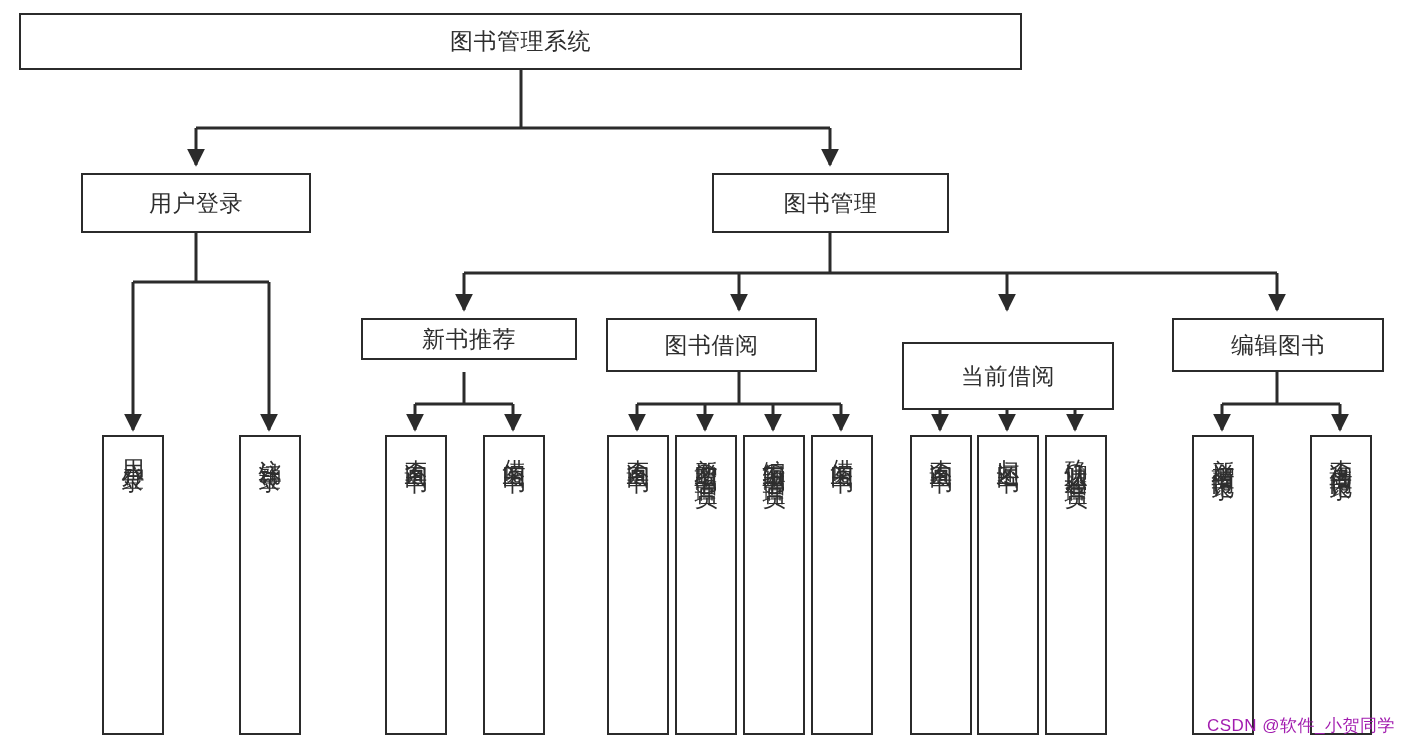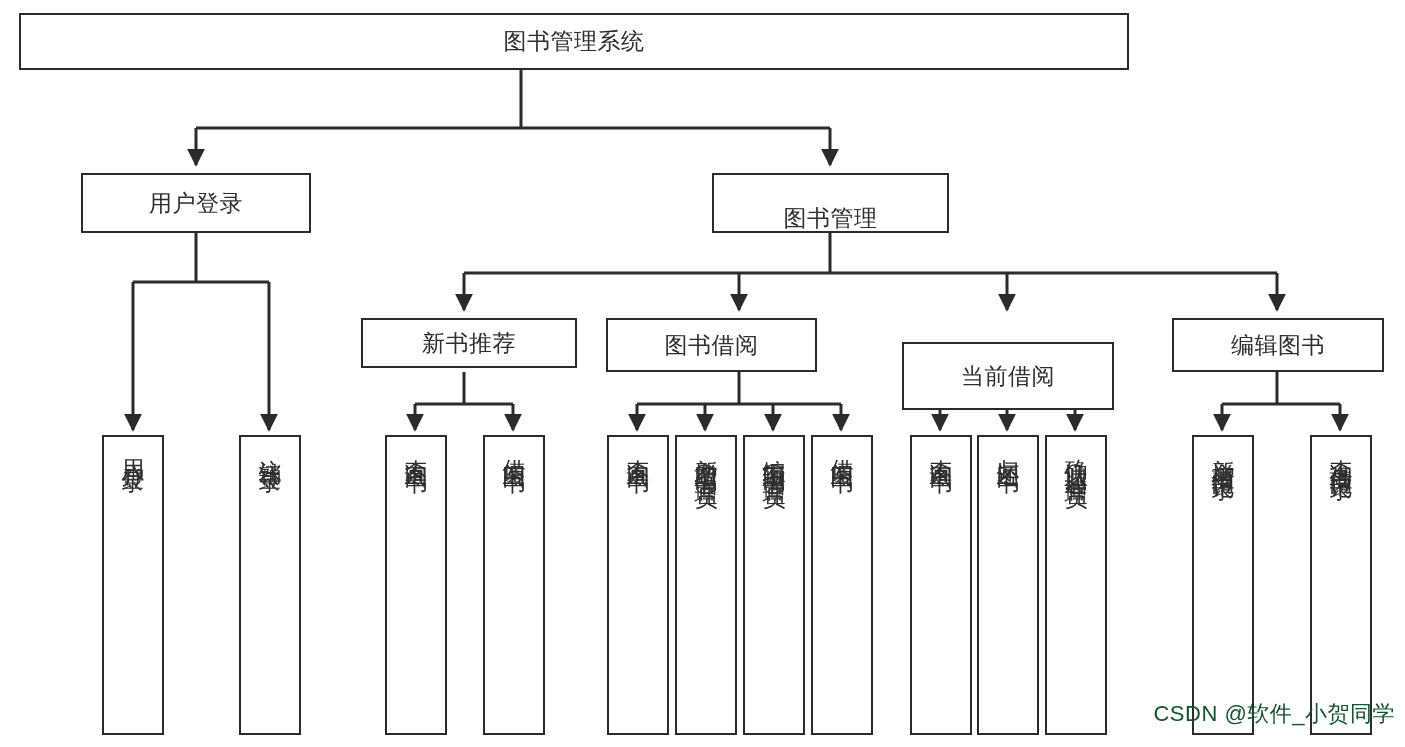--- a/index.html
+++ b/index.html
@@ -51,23 +51,23 @@
     text-orientation: upright;
     font-size: 23px;
     letter-spacing: 4px;
     line-height: 1;
     white-space: nowrap;
     padding-top: 4px;
   }
   #watermark {
     position: absolute;
     right: 10px;
-    bottom: 18px;
-    font-size: 22px;
-    color: #14532d;
+    bottom: 10px;
+    font-size: 17px;
+    color: #a21caf;
     z-index: 5;
     white-space: nowrap;
     letter-spacing: 0.5px;
   }
 </style>
 </head>
 <body>
 
 <div id="diagram-root">
 
@@ -115,33 +115,33 @@
       <path d="M 1007 404 L 1007 430" marker-end="url(#arrow)"></path>
       <path d="M 1075 404 L 1075 430" marker-end="url(#arrow)"></path>
 
       <path d="M 1277 372 L 1277 404"></path>
       <path d="M 1222 404 L 1340 404"></path>
       <path d="M 1222 404 L 1222 430" marker-end="url(#arrow)"></path>
       <path d="M 1340 404 L 1340 430" marker-end="url(#arrow)"></path>
     </g>
   </svg>
 
-  <div class="node" style="left:19px; top:13px; width:1110px; height:57px;">
+  <div class="node" style="left:19px; top:13px; width:1003px; height:57px;">
     <span class="lbl">图书管理系统</span>
   </div>
 
   <div class="node" style="left:81px; top:173px; width:230px; height:60px;">
     <span class="lbl">用户登录</span>
   </div>
 
-  <div class="node" style="left:712px; top:173px; width:237px; height:60px;align-items:flex-end;">
+  <div class="node" style="left:712px; top:173px; width:237px; height:60px;">
     <span class="lbl">图书管理</span>
   </div>
 
-  <div class="node" style="left:361px; top:318px; width:216px; height:50px;">
+  <div class="node" style="left:361px; top:318px; width:216px; height:42px;">
     <span class="lbl">新书推荐</span>
   </div>
 
   <div class="node" style="left:606px; top:318px; width:211px; height:54px;">
     <span class="lbl">图书借阅</span>
   </div>
 
   <div class="node" style="left:902px; top:318px; width:212px; height:68px;margin-top:24px;">
     <span class="lbl">当前借阅</span>
   </div>

